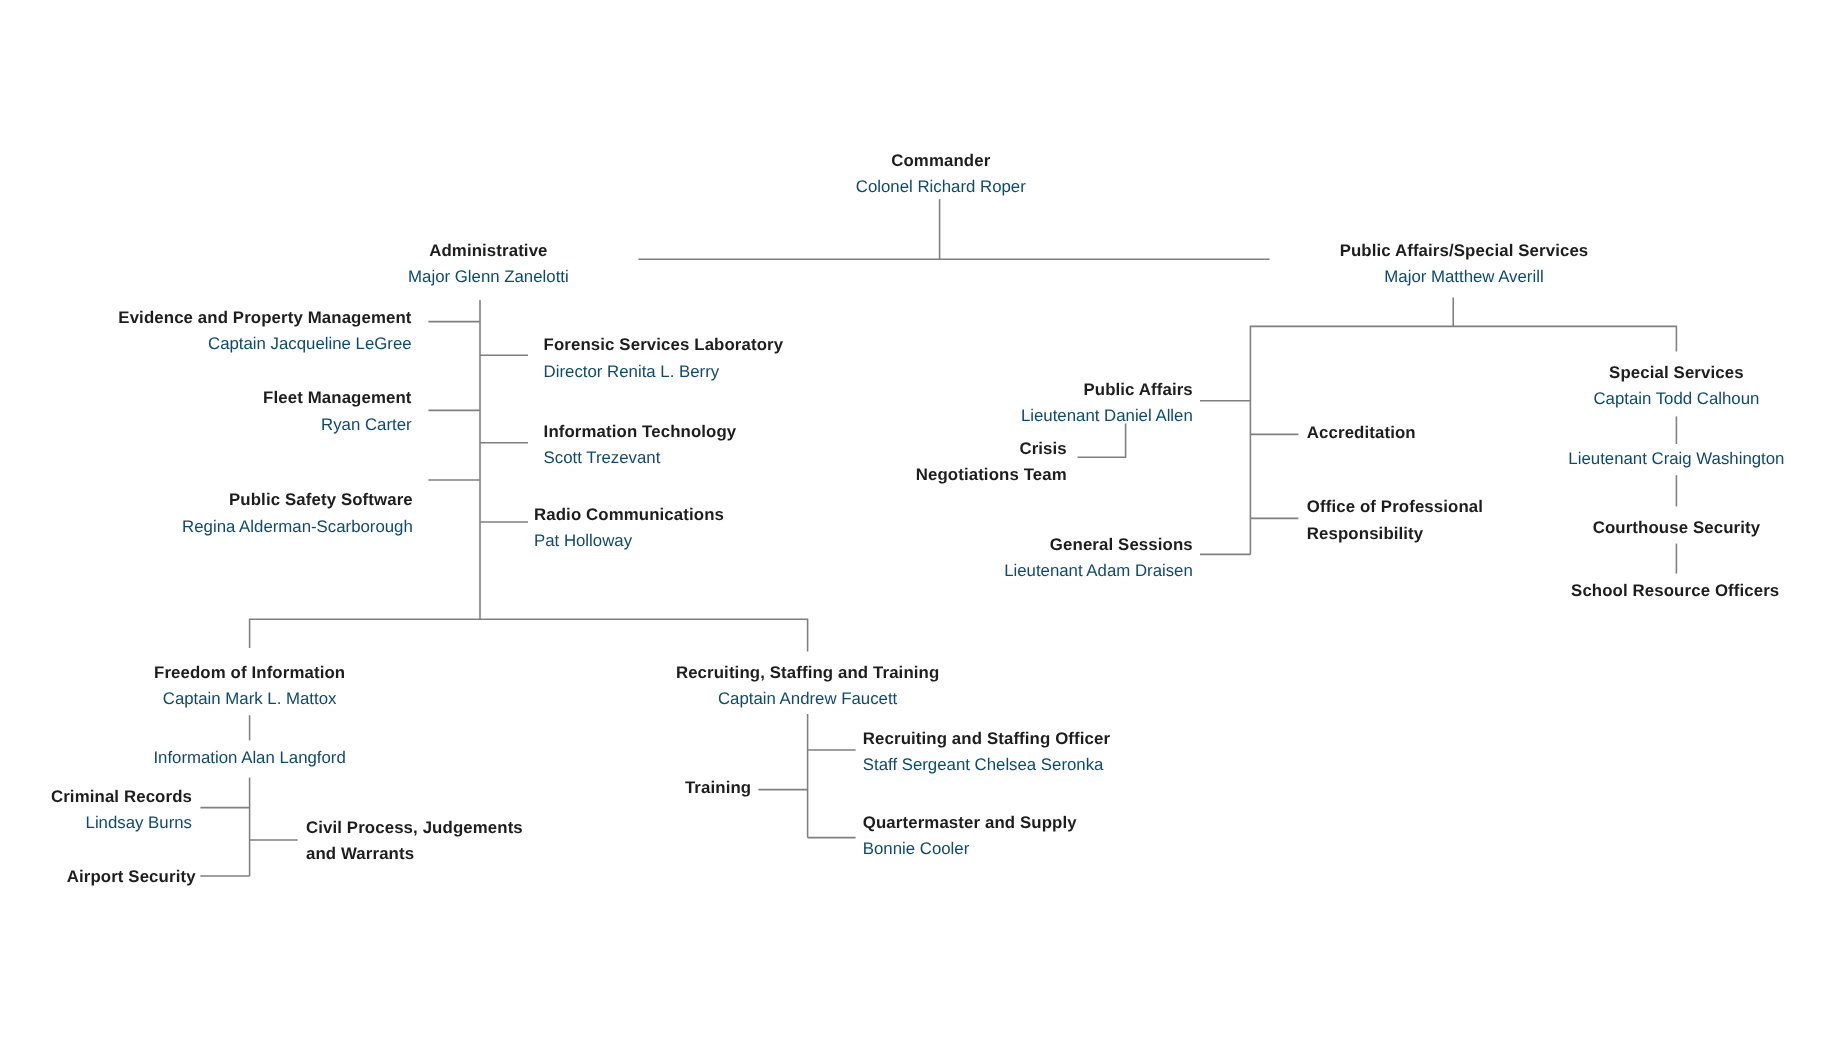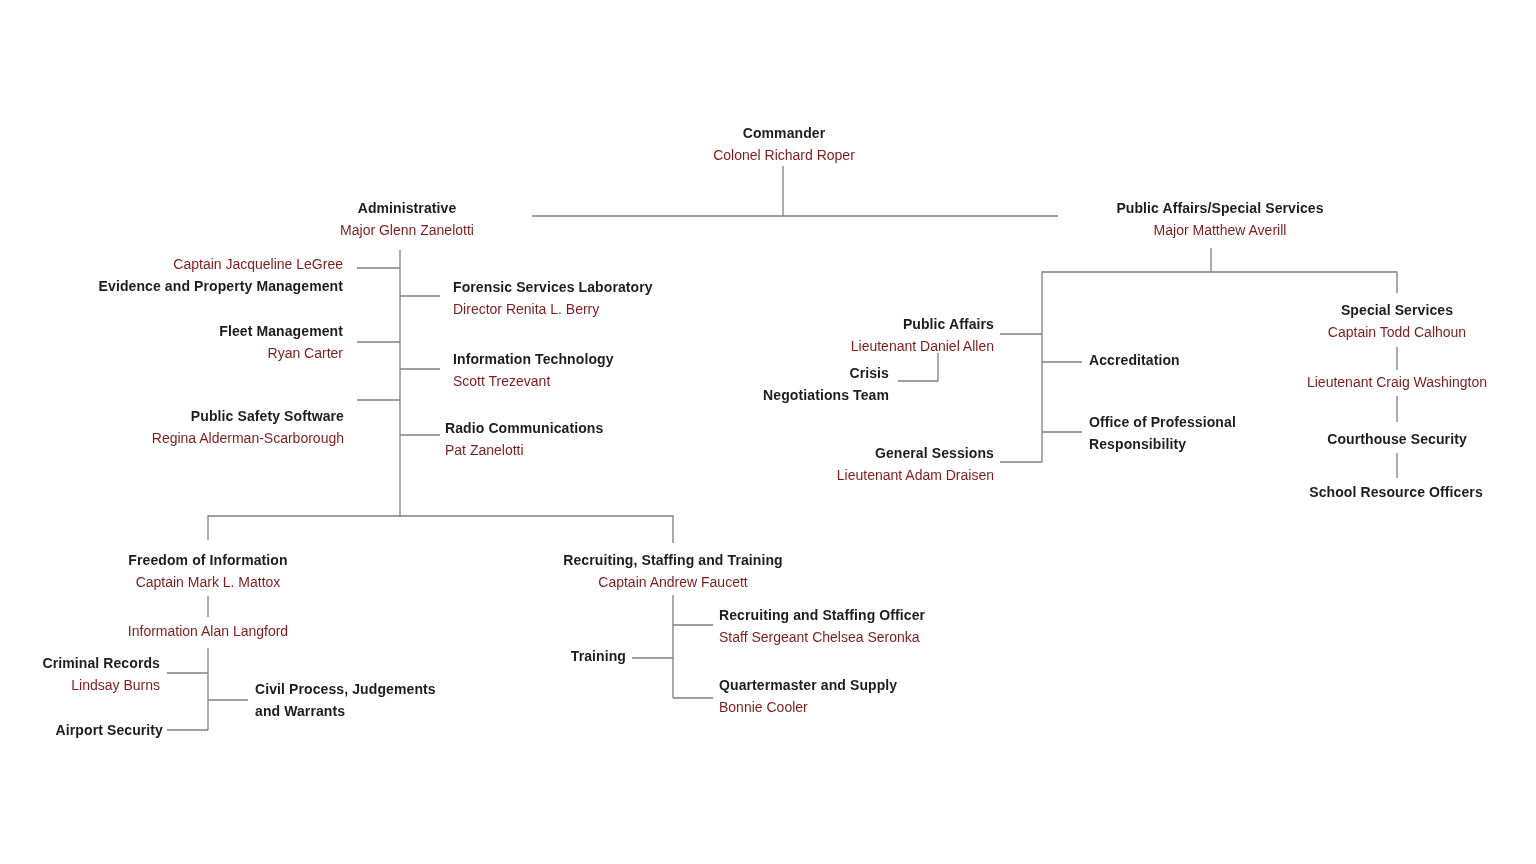--- a/index.html
+++ b/index.html
@@ -29,21 +29,21 @@
     white-space: nowrap;
   }
   .node .line { display: block; }
   .node .bold {
     font-weight: 700;
     color: #1d1d1d;
     letter-spacing: 0.1px;
   }
   .node .reg {
     font-weight: 400;
-    color: #7f1d1d;
+    color: #0c4a6e;
   }
   .a-left   { text-align: left; }
   .a-right  { text-align: right; }
   .a-center { text-align: center; transform: translateX(-50%); }
 </style>
 </head>
 <body>
 
 <div class="stage">
   <svg class="connectors" id="connector-svg" viewBox="0 0 1536 864" xmlns="http://www.w3.org/2000/svg">
@@ -84,42 +84,42 @@
       </div>
       <div class="node a-center" style="top: 197px; left: 407px;">
         <span class="line bold">Administrative</span>
         <span class="line reg">Major Glenn Zanelotti</span>
       </div>
       <div class="node a-center" style="top: 197px; left: 1220px;">
         <span class="line bold">Public Affairs/Special Services</span>
         <span class="line reg">Major Matthew Averill</span>
       </div>
       <div class="node a-right" style="top: 253px; right: 1193px;">
+        <span class="line bold">Evidence and Property Management</span>
         <span class="line reg">Captain Jacqueline LeGree</span>
-        <span class="line bold">Evidence and Property Management</span>
       </div>
       <div class="node a-left" style="top: 276px; left: 453px;">
         <span class="line bold">Forensic Services Laboratory</span>
         <span class="line reg">Director Renita L. Berry</span>
       </div>
       <div class="node a-right" style="top: 320px; right: 1193px;">
         <span class="line bold">Fleet Management</span>
         <span class="line reg">Ryan Carter</span>
       </div>
       <div class="node a-left" style="top: 348px; left: 453px;">
         <span class="line bold">Information Technology</span>
         <span class="line reg">Scott Trezevant</span>
       </div>
       <div class="node a-right" style="top: 385px; right: 1192px; margin-top: 20px;">
         <span class="line bold">Public Safety Software</span>
         <span class="line reg">Regina Alderman-Scarborough</span>
       </div>
       <div class="node a-left" style="top: 417px; left: 445px;">
         <span class="line bold">Radio Communications</span>
-        <span class="line reg">Pat Zanelotti</span>
+        <span class="line reg">Pat Holloway</span>
       </div>
       <div class="node a-right" style="top: 313px; right: 542px;">
         <span class="line bold">Public Affairs</span>
         <span class="line reg">Lieutenant Daniel Allen</span>
       </div>
       <div class="node a-right" style="top: 362px; right: 647px;">
         <span class="line bold">Crisis</span>
         <span class="line bold">Negotiations Team</span>
       </div>
       <div class="node a-right" style="top: 442px; right: 542px;">

